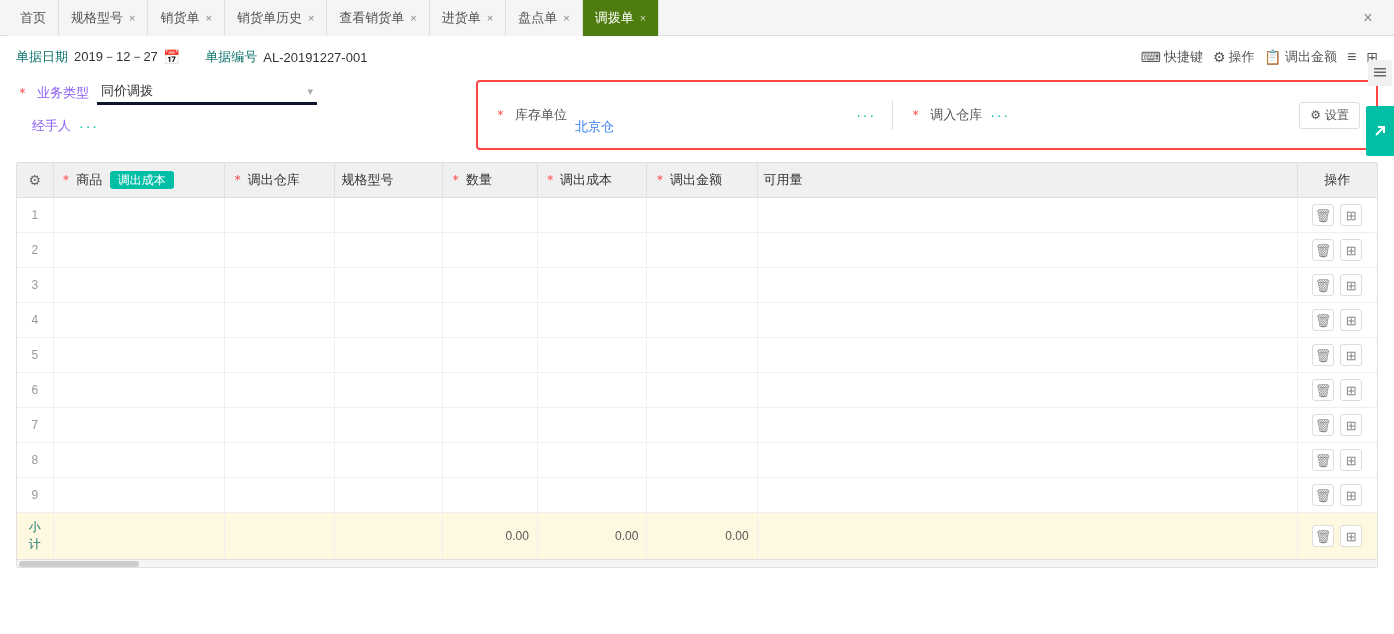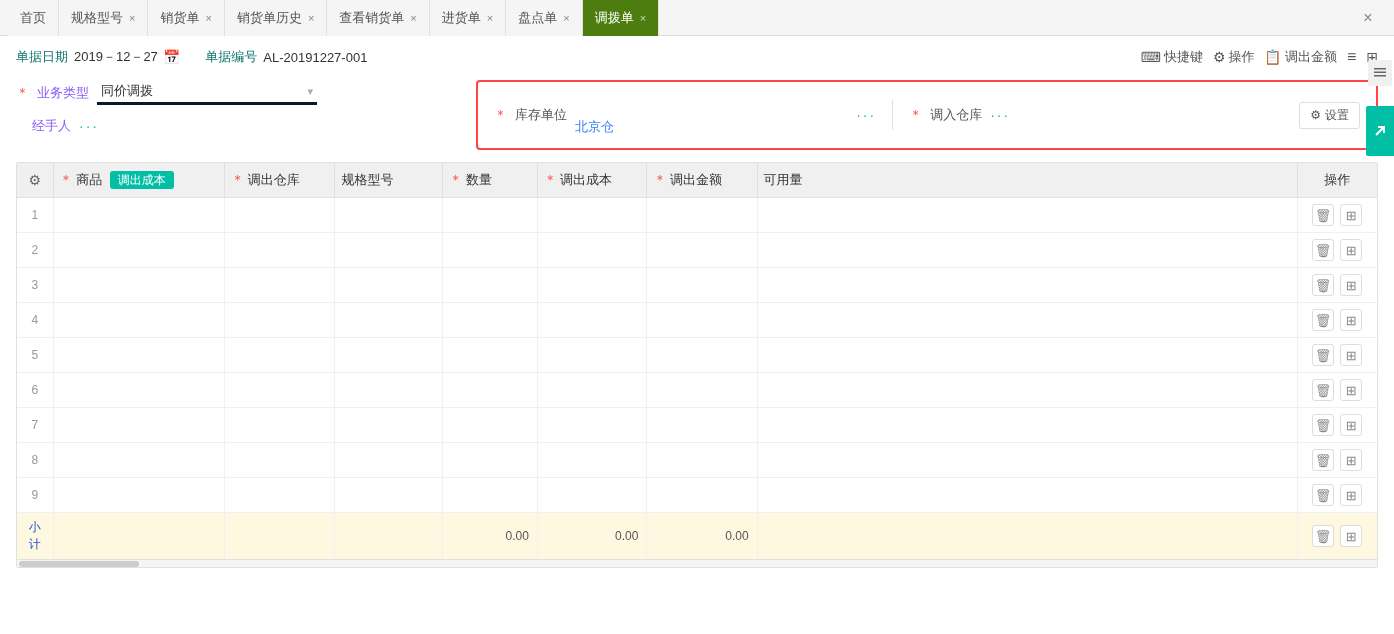--- a/index.html
+++ b/index.html
@@ -427,21 +427,21 @@
       <td></td>
       <td></td>
       <td>
         <div class="table-actions">
           <div class="action-btn" title="删除">🗑</div>
           <div class="action-btn" title="复制">⊞</div>
         </div>
       </td>
     </tr>
             <tr class="subtotal-row">
-      <td class="row-num" style="color: #1d4ed8;">小计</td>
+      <td class="row-num" style="color: #0f766e;">小计</td>
       <td></td>
       <td></td>
       <td></td>
       <td style="text-align:right; padding-right:8px;">0.00</td>
       <td style="text-align:right; padding-right:8px;">0.00</td>
       <td style="text-align:right; padding-right:8px;">0.00</td>
       <td></td>
       <td>
         <div class="table-actions">
           <div class="action-btn" title="删除">🗑</div>

